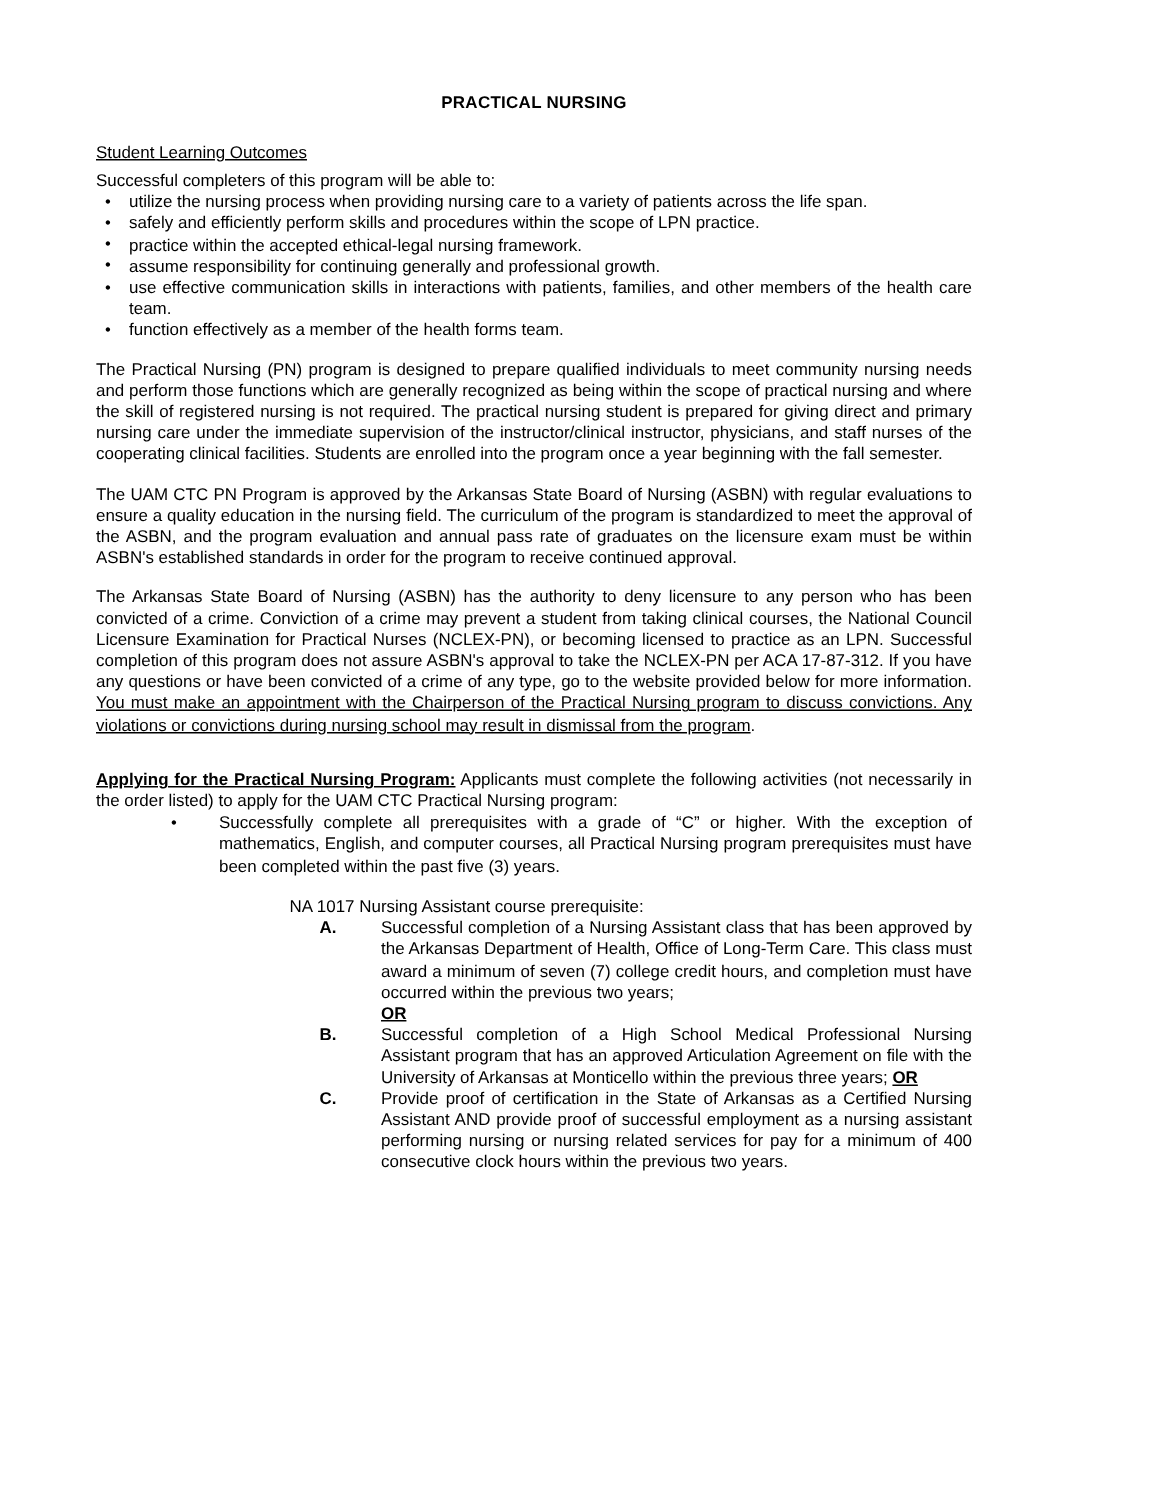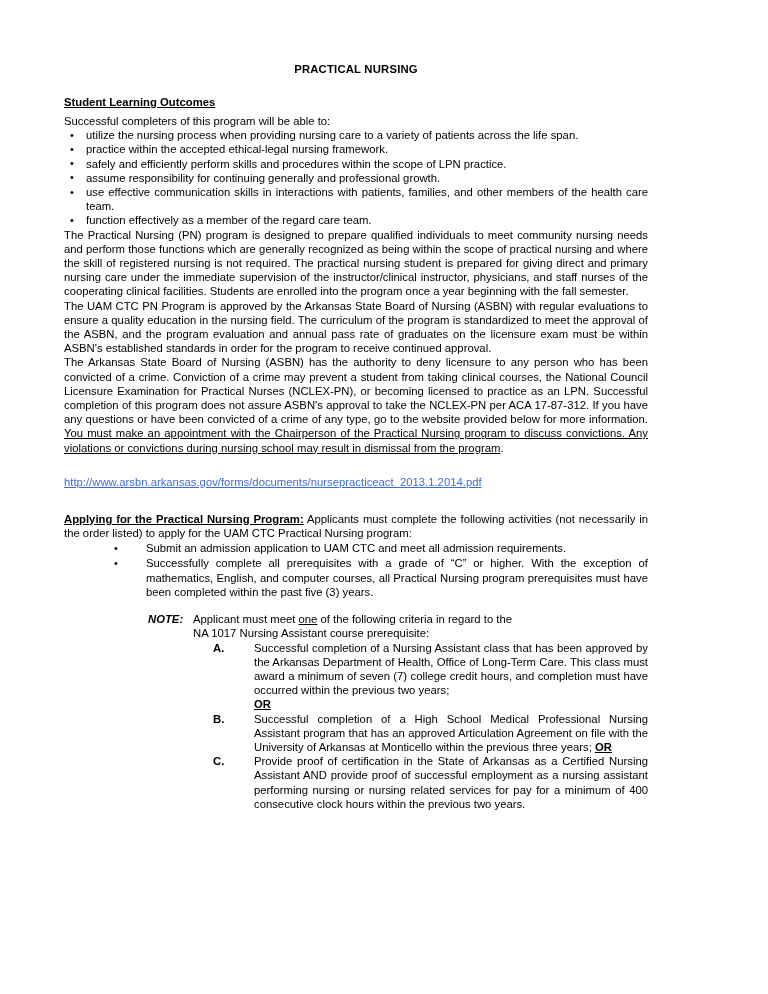--- a/index.html
+++ b/index.html
@@ -24,41 +24,42 @@
   }
   .doc-title {
     text-align: center;
     font-weight: bold;
     font-size: 11.3px;
     letter-spacing: 0.2px;
     margin: 0 0 0 0;
     line-height: 14px;
   }
   .section-heading {
-    font-weight: bold;
+    font-weight: normal;
     font-size: 11.3px;
     text-decoration: underline;
     display: inline-block;
     line-height: 14px;
   }
   .heading-wrap {
     margin-top: 16px;
     margin-bottom: 2px;
   }
   .heading-wrap.tight {
     margin-top: 17px;
   }
   p.body {
     font-size: 11.3px;
     line-height: 14.2px;
     text-align: justify;
     margin: 0 0 0 0;
     padding: 0;
   }
   p.body.spaced {
+    margin-top: 12px;
   }
   p.lead {
     font-size: 11.3px;
     line-height: 14.2px;
     margin: 4px 0 0 0;
     text-align: left;
   }
   ul.bullets {
     list-style: none;
     margin: 0;
@@ -151,50 +152,43 @@
   <div class="doc-title">PRACTICAL NURSING</div>
 
   <div class="heading-wrap">
     <span class="section-heading">Student Learning Outcomes</span>
   </div>
 
   <p class="lead">Successful completers of this program will be able to:</p>
 
   <ul class="bullets">
     <li>utilize the nursing process when providing nursing care to a variety of patients across the life span.</li>
+    <li>safely and efficiently perform skills and procedures within the scope of LPN practice.</li>
     <li>practice within the accepted ethical-legal nursing framework.</li>
-    <li>safely and efficiently perform skills and procedures within the scope of LPN practice.</li>
     <li>assume responsibility for continuing generally and professional growth.</li>
     <li>use effective communication skills in interactions with patients, families, and other members of the health care team.</li>
-    <li>function effectively as a member of the regard care team.</li>
+    <li>function effectively as a member of the health forms team.</li>
   </ul>
 
 
   <p class="body spaced">The Practical Nursing (PN) program is designed to prepare qualified individuals to meet community nursing needs and perform those functions which are generally recognized as being within the scope of practical nursing and where the skill of registered nursing is not required.  The practical nursing student is prepared for giving direct and primary nursing care under the immediate supervision of the instructor/clinical instructor, physicians, and staff nurses of the cooperating clinical facilities.  Students are enrolled into the program once a year beginning with the fall semester.</p>
 
   <p class="body spaced">The UAM CTC PN Program is approved by the Arkansas State Board of Nursing (ASBN) with regular evaluations to ensure a quality education in the nursing field.  The curriculum of the program is standardized to meet the approval of the ASBN, and the program evaluation and annual pass rate of graduates on the licensure exam must be within ASBN's established standards in order for the program to receive continued approval.</p>
 
   <p class="body spaced"><span>The Arkansas State Board of Nursing (ASBN) has the authority to deny licensure to any person who has been convicted of a crime.  Conviction of a crime may prevent a student from taking clinical courses, the National Council Licensure Examination for Practical Nurses (NCLEX-PN), or becoming licensed to practice as an LPN.  Successful completion of this program does not assure ASBN's approval to take the NCLEX-PN per ACA 17-87-312.  If you have any questions or have been convicted of a crime of any type, go to the website provided below for more information.  </span><span class="u">You must make an appointment with the Chairperson of the Practical Nursing program to discuss convictions.  Any violations or convictions during nursing school may result in dismissal from the program</span><span>.</span></p>
 
-  <div class="link-row">
-    <a class="doclink" href="#">http://www.arsbn.arkansas.gov/forms/documents/nursepracticeact_2013.1.2014.pdf</a>
-  </div>
 
   <div class="applying-block">
     <p class="body"><span class="bu">Applying for the Practical Nursing Program:</span><span>  Applicants must complete the following activities (not necessarily in the order listed) to apply for the UAM CTC Practical Nursing program:</span></p>
 
     <ul class="bullets loose">
-      <li>Submit an admission application to UAM CTC and meet all admission requirements.</li>
       <li>Successfully complete all prerequisites with a grade of “C” or higher.  With the exception of mathematics, English, and computer courses, all Practical Nursing program prerequisites must have been completed within the past five (3) years.</li>
     </ul>
 
     <div class="note-block">
-      <div class="note-row">
-        <span class="note-label biu">NOTE:</span><span>Applicant must meet </span><span class="u">one</span><span> of the following criteria in regard to the</span>
-      </div>
       <div class="note-line2">NA 1017 Nursing Assistant course prerequisite:</div>
 
       <ol class="letters">
         <li><span class="lt">A.</span><span>Successful completion of a Nursing Assistant class that has been approved by the Arkansas Department of Health, Office of Long-Term Care. This class must award a minimum of seven (7) college credit hours, and completion must have occurred within the previous two years;</span><span class="or-line" style="display:block;"><span class="bu">OR</span></span></li>
         <li><span class="lt">B.</span><span>Successful completion of a High School Medical Professional Nursing Assistant program that has an approved Articulation Agreement on file with the University of Arkansas at Monticello within the previous three years; </span><span class="bu">OR</span></li>
         <li><span class="lt">C.</span><span>Provide proof of certification in the State of Arkansas as a Certified Nursing Assistant AND provide proof of successful employment as a nursing assistant performing nursing or nursing related services for pay for a minimum of 400 consecutive clock hours within the previous two years.</span></li>
       </ol>
     </div>
   </div>
 

